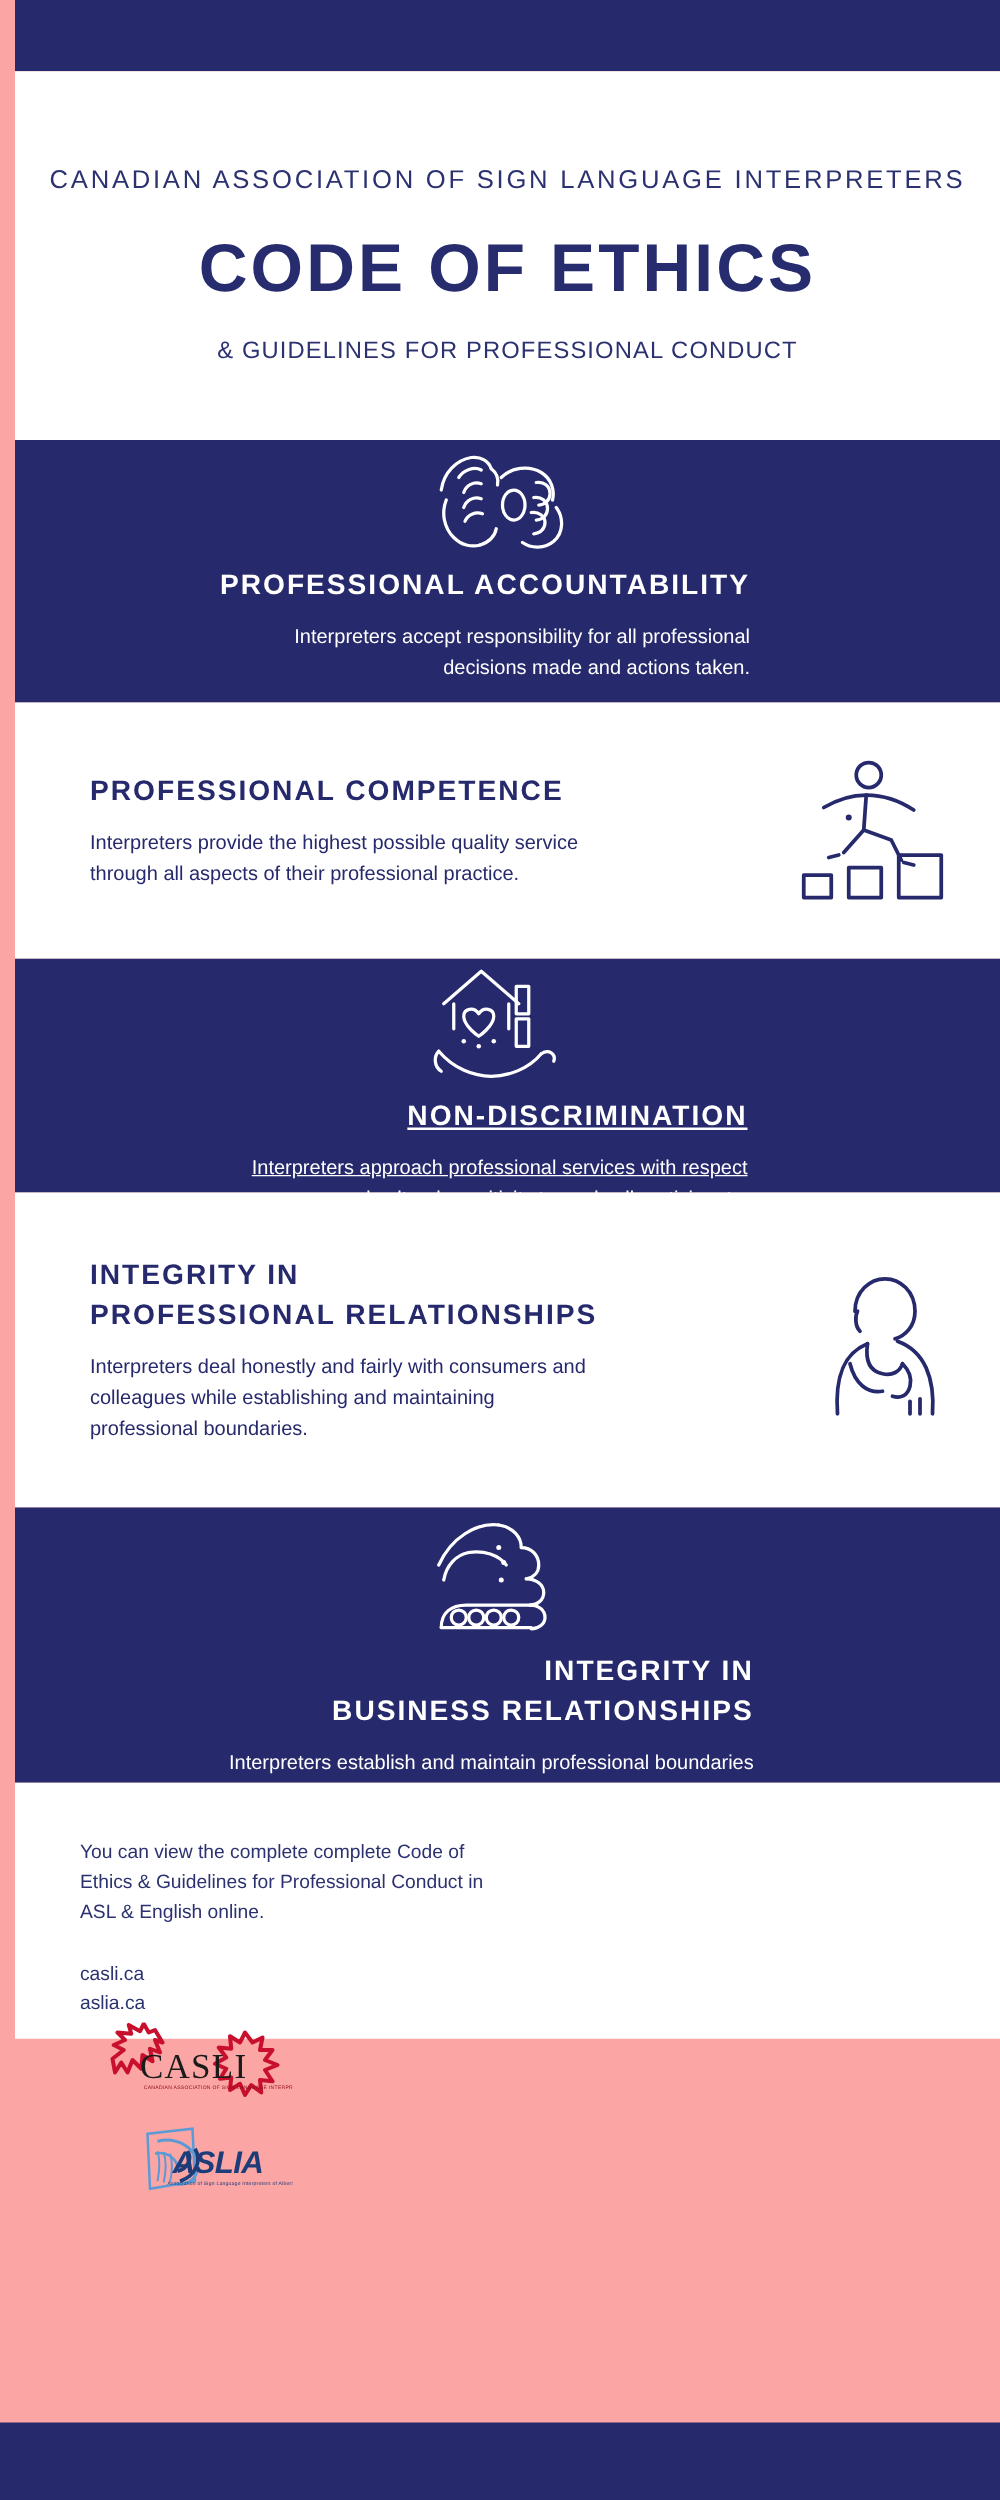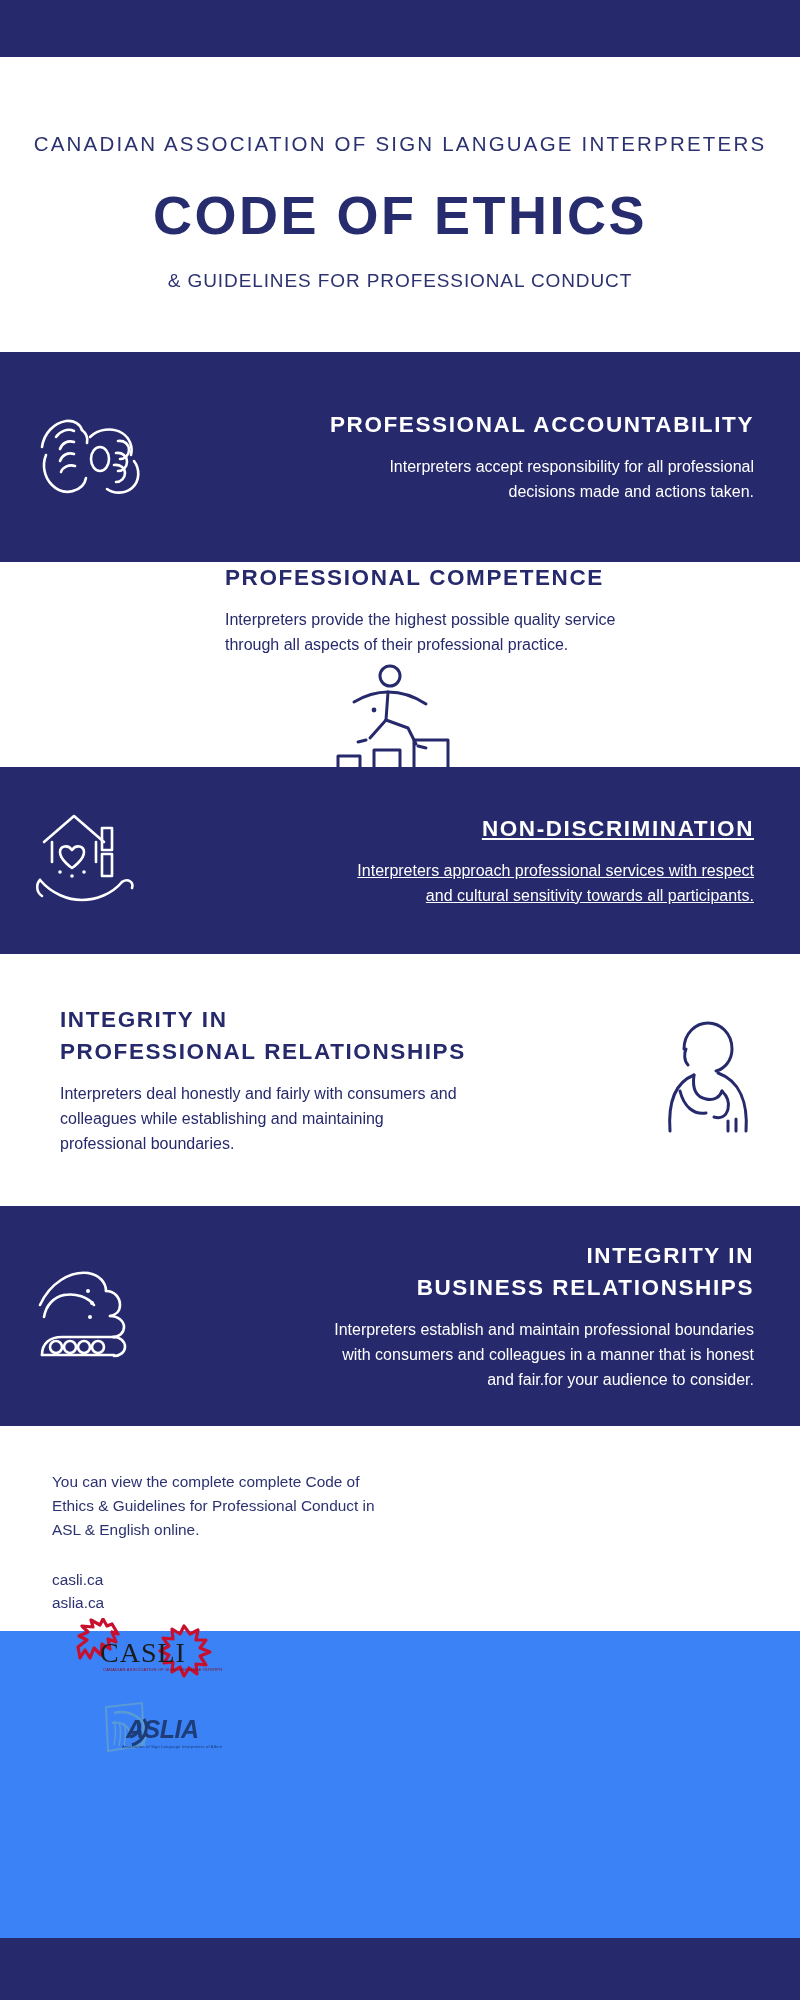--- a/index.html
+++ b/index.html
@@ -3,21 +3,21 @@
 <meta charset="utf-8">
 <style>
   * { box-sizing: border-box; margin: 0; padding: 0; }
   html, body {
     width: 800px;
     background: #ffffff;
     font-family: "Liberation Sans", sans-serif;
   }
   body { width: 800px; height: 2000px; overflow: hidden; position: relative; }
 
-  .page { width: 800px; height: 2000px; position: relative; background: #3b82f6; }
+  .page { width: 800px; height: 2000px; position: relative; background: #fca5a5; padding-left: 12px; }
 
   
   .bar-top {
     height: 57px;
     background: #26296b;
     width: 100%;
   }
   .bar-bottom {
     position: absolute;
     left: 0; bottom: 0;
@@ -57,20 +57,21 @@
   
   .section {
     position: relative;
     width: 100%;
     display: flex;
     align-items: center;
   }
   .section.dark {
     background: #26296b;
     color: #ffffff;
+    flex-direction: column;
   }
   .section.light {
     background: #ffffff;
     color: #26296b;
   }
   .sec-text {
     flex: 1 1 auto;
     padding: 0 40px;
   }
   .sec-icon {
@@ -89,21 +90,21 @@
   }
   .sec-body {
     font-size: 16px;
     font-weight: 400;
     line-height: 1.56;
   }
   .align-right  { text-align: right; }
   .align-left   { text-align: left; }
 
   .sec1 { height: 210px; }
-  .sec2 { height: 205px; flex-direction: column; }
+  .sec2 { height: 205px; }
   .sec3 { height: 187px; text-decoration: underline; }
   .sec4 { height: 252px; }
   .sec5 { height: 220px; }
 
   .sec1 .sec-text { padding-right: 46px; padding-left: 10px; }
   .sec2 .sec-text { padding-left: 60px; padding-right: 10px; }
   .sec3 .sec-text { padding-right: 46px; padding-left: 10px; }
   .sec4 .sec-text { padding-left: 60px; padding-right: 10px; }
   .sec5 .sec-text { padding-right: 46px; padding-left: 10px; }
 

